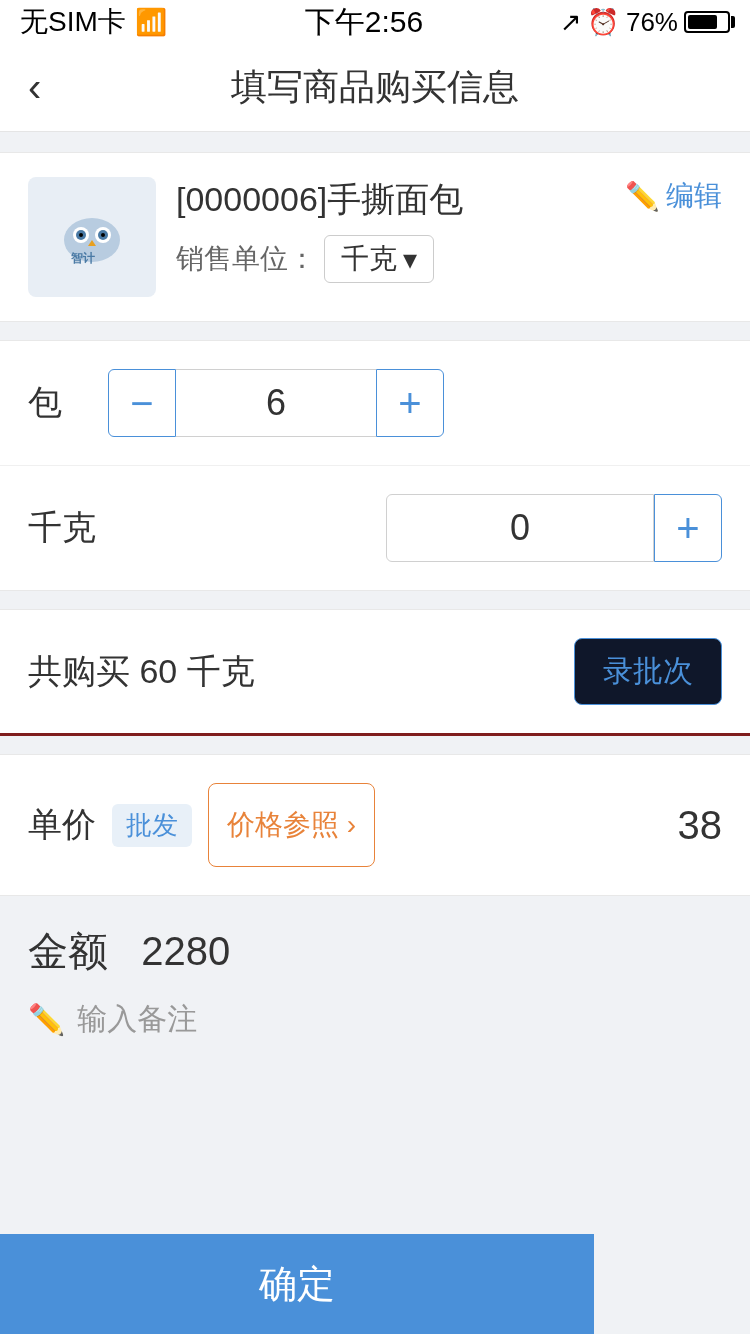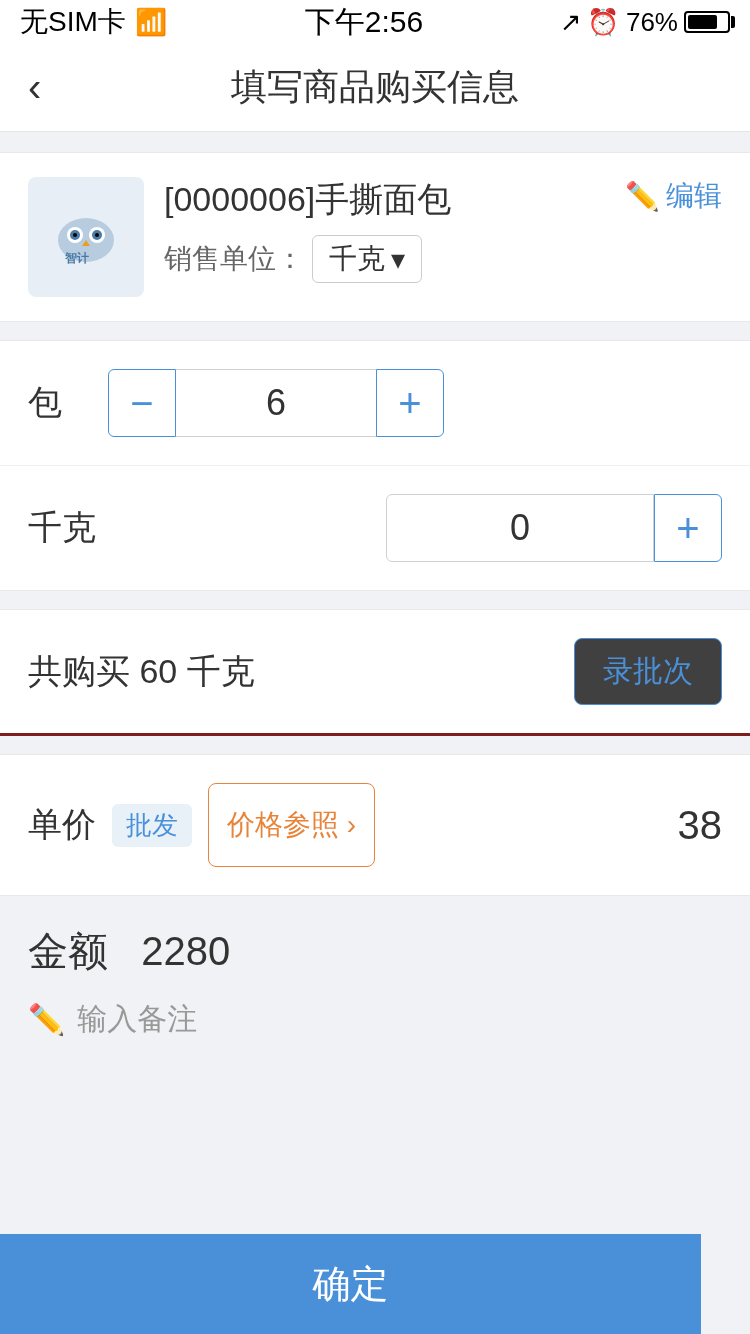--- a/index.html
+++ b/index.html
@@ -67,21 +67,21 @@
       background: #fff;
       margin-top: 20px;
       padding: 24px 28px;
       display: flex;
       align-items: flex-start;
       gap: 20px;
       border-top: 1px solid #e8e8e8;
       border-bottom: 1px solid #e8e8e8;
     }
     .product-image {
-      width: 116px;
+      width: 128px;
       height: 120px;
       background: #e8eef5;
       border-radius: 8px;
       display: flex;
       align-items: center;
       justify-content: center;
       flex-shrink: 0;
     }
     .owl-icon {
       width: 70px;
@@ -218,21 +218,21 @@
     .total-text {
       font-size: 34px;
       color: #333;
     }
     .batch-btn {
       border: 1.5px solid #4a90d9;
       color: #4a90d9;
       padding: 12px 28px;
       border-radius: 8px;
       font-size: 30px;
-      background: #404040;
+      background: #0f172a;
       cursor: pointer;
     }
 
     
     .price-section {
       background: #fff;
       margin-top: 18px;
       padding: 28px 28px;
       display: flex;
       align-items: center;
@@ -299,21 +299,21 @@
     .content-area {
       background: #f0f2f5;
       min-height: 300px;
     }
 
     
     .confirm-btn {
       position: fixed;
       bottom: 0;
       left: 0;
-      width: 701px;
+      width: 594px;
       height: 100px;
       background: #4a90d9;
       color: #fff;
       font-size: 38px;
       display: flex;
       align-items: center;
       justify-content: center;
       cursor: pointer;
       border: none;
     }

